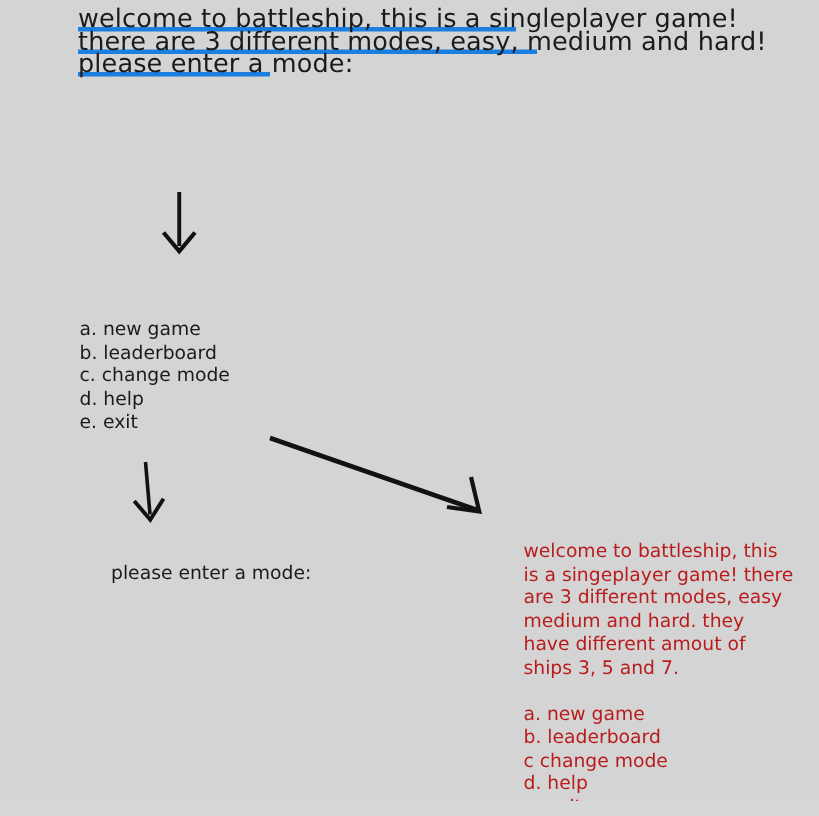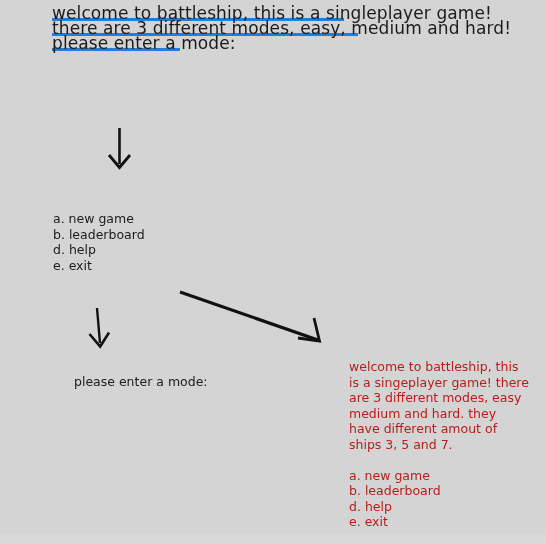--- a/index.html
+++ b/index.html
@@ -131,20 +131,21 @@
   <div class="arrow" id="arrow-down-1">
     <svg width="40" height="46" viewBox="0 0 40 46">
       <path d="M19.5 2 L19.5 38" stroke="#111111" stroke-width="2.6" fill="none" stroke-linecap="butt"></path>
       <path d="M9 29 L19.5 41.5 L30 29" stroke="#111111" stroke-width="2.8" fill="none" stroke-linecap="butt" stroke-linejoin="miter"></path>
     </svg>
   </div>
 
   <div id="left-menu">
     <div class="menu-item">a. new game</div>
     <div class="menu-item">b. leaderboard</div>
+    <div class="menu-item">c. change mode</div>
     <div class="menu-item">d. help</div>
     <div class="menu-item">e. exit</div>
   </div>
 
   <div class="arrow" id="arrow-down-2">
     <svg width="40" height="46" viewBox="0 0 40 46">
       <path d="M17 2 L20 37" stroke="#111111" stroke-width="2.4" fill="none" stroke-linecap="butt"></path>
       <path d="M9.5 28 L20.2 40.5 L29 26.5" stroke="#111111" stroke-width="2.6" fill="none" stroke-linecap="butt" stroke-linejoin="miter"></path>
     </svg>
   </div>
@@ -156,20 +157,21 @@
     </svg>
   </div>
 
   <div id="mode-prompt">please enter a mode:</div>
 
   <div id="right-panel">
     <p id="right-paragraph">welcome to battleship, this is a singeplayer game! there are 3 different modes, easy medium and hard. they have different amout of ships 3, 5 and 7.</p>
     <div id="right-menu">
       <div class="menu-item">a. new game</div>
       <div class="menu-item">b. leaderboard</div>
+      <div class="menu-item">c change mode</div>
       <div class="menu-item">d. help</div>
       <div class="menu-item">e. exit</div>
     </div>
   </div>
 
   <div class="bottom-strip"></div>
 
 </div>
 
 </body></html>

